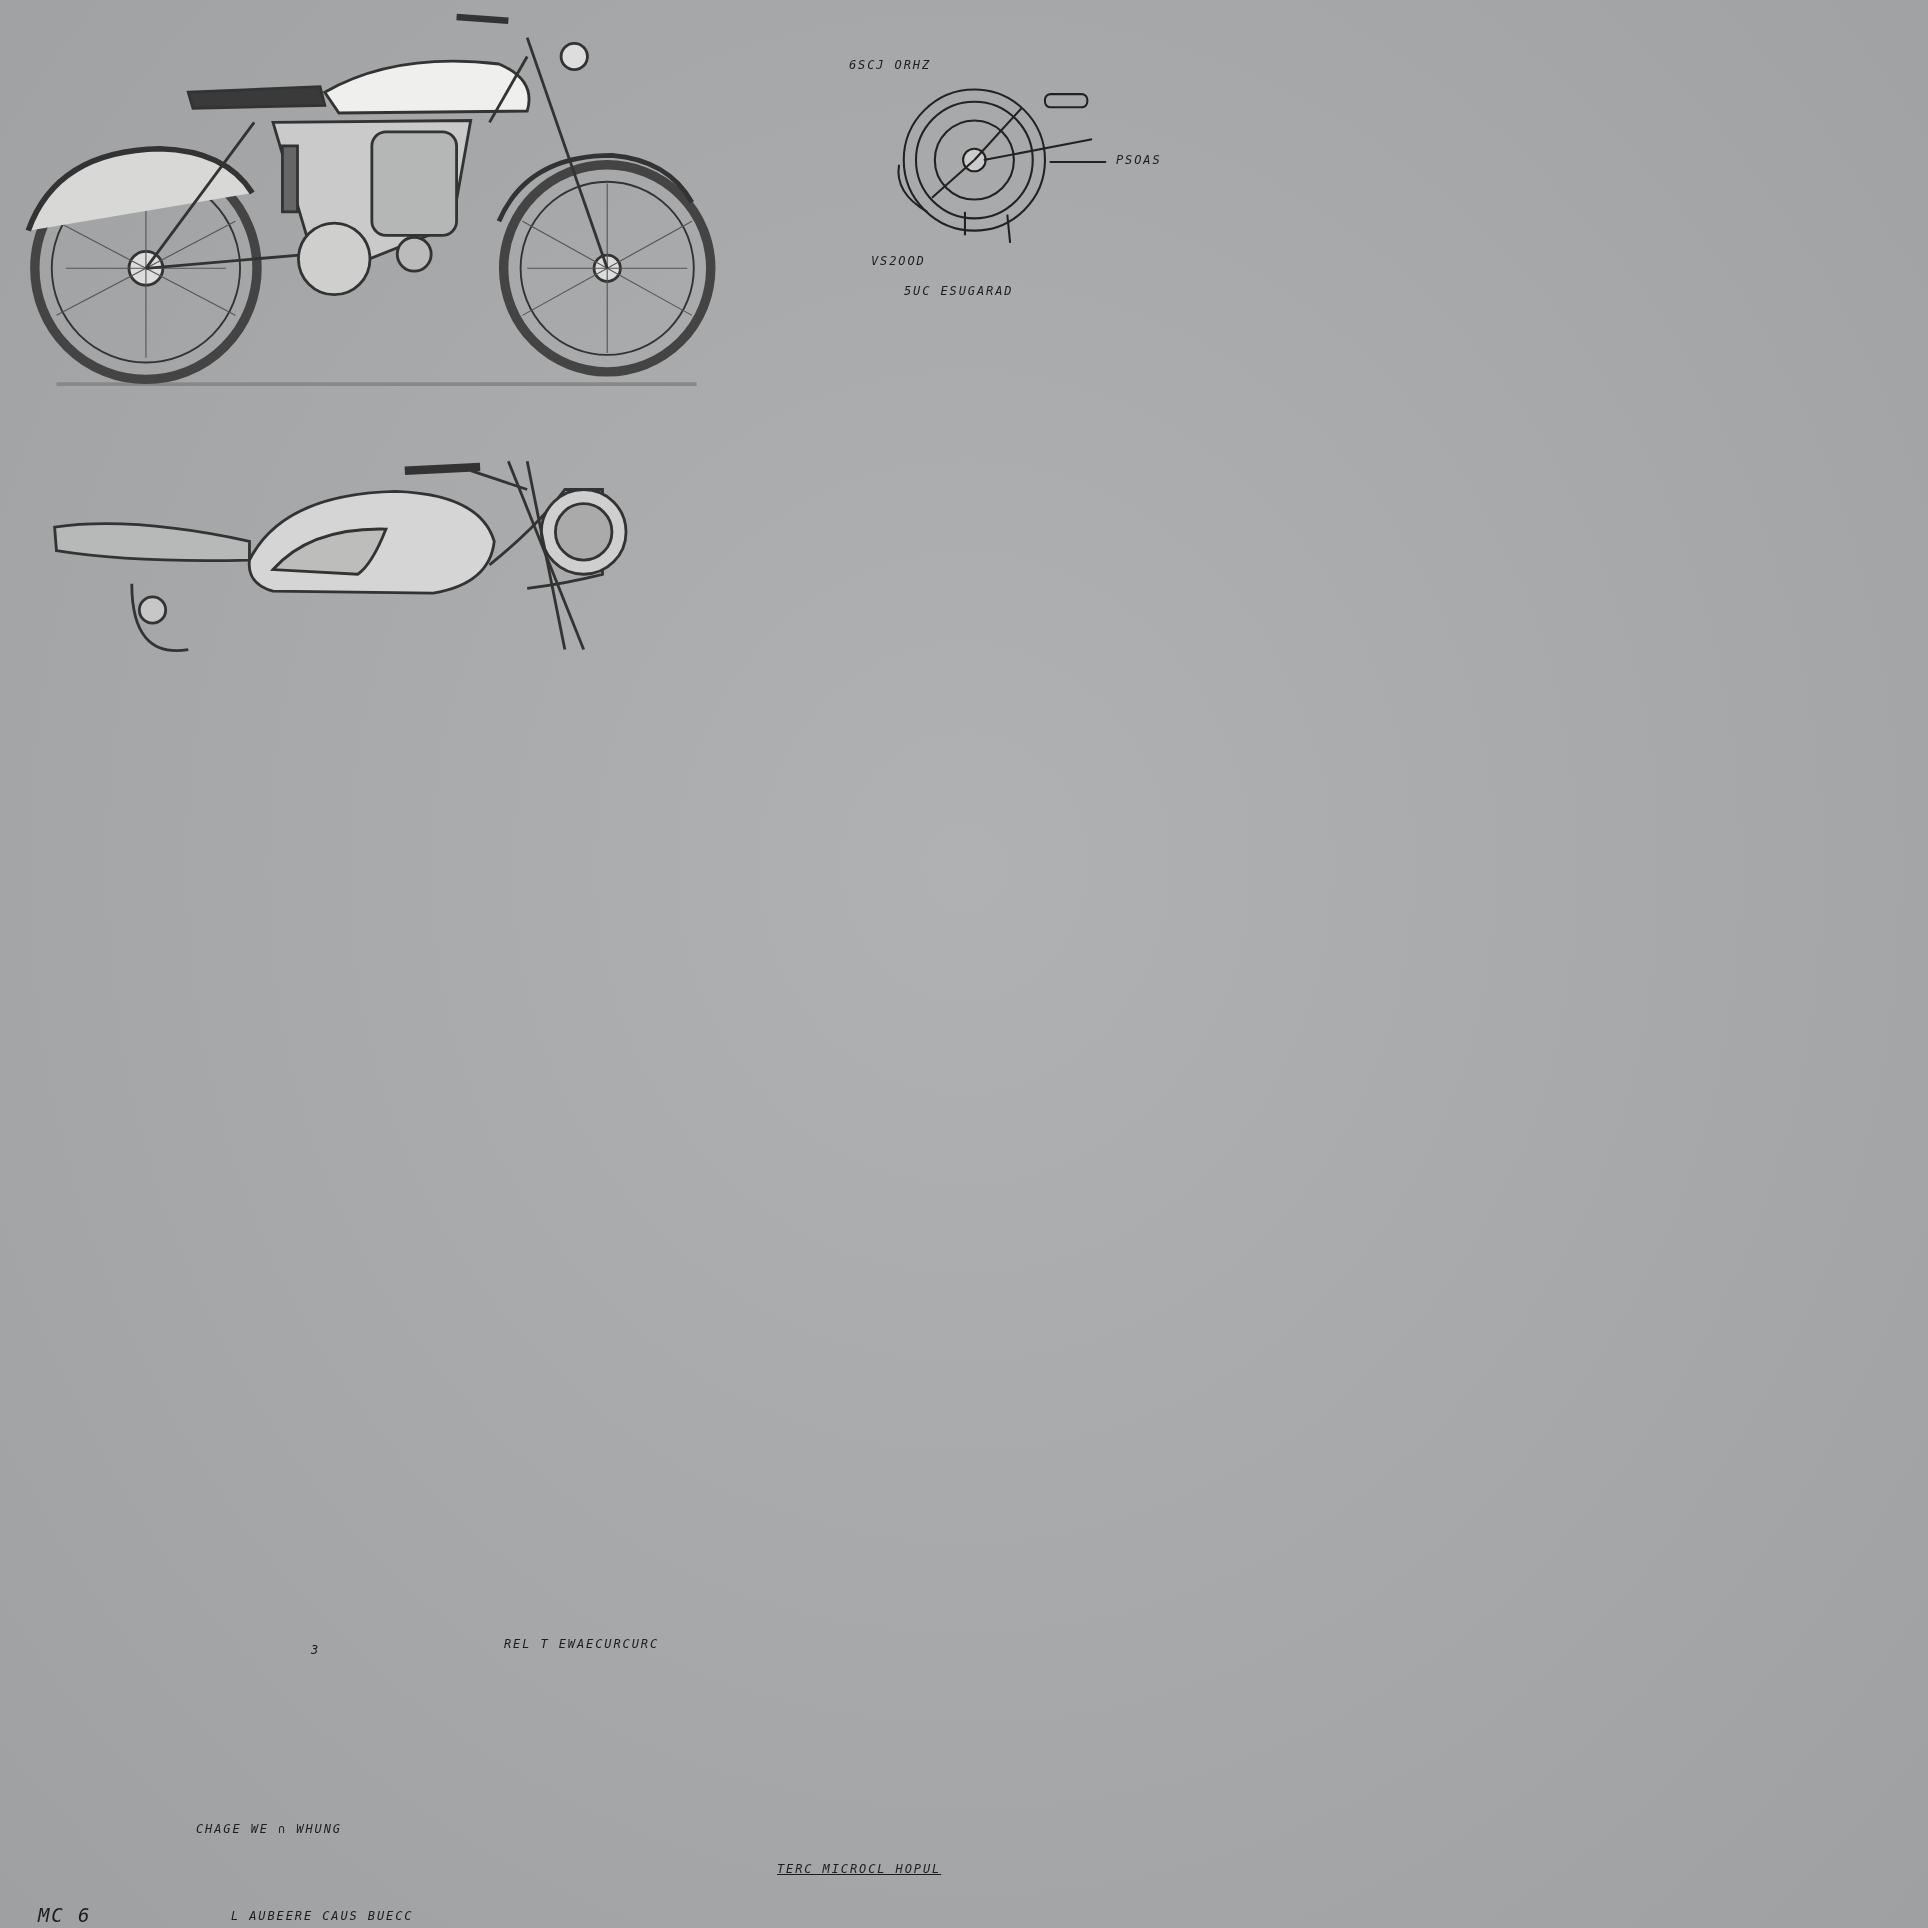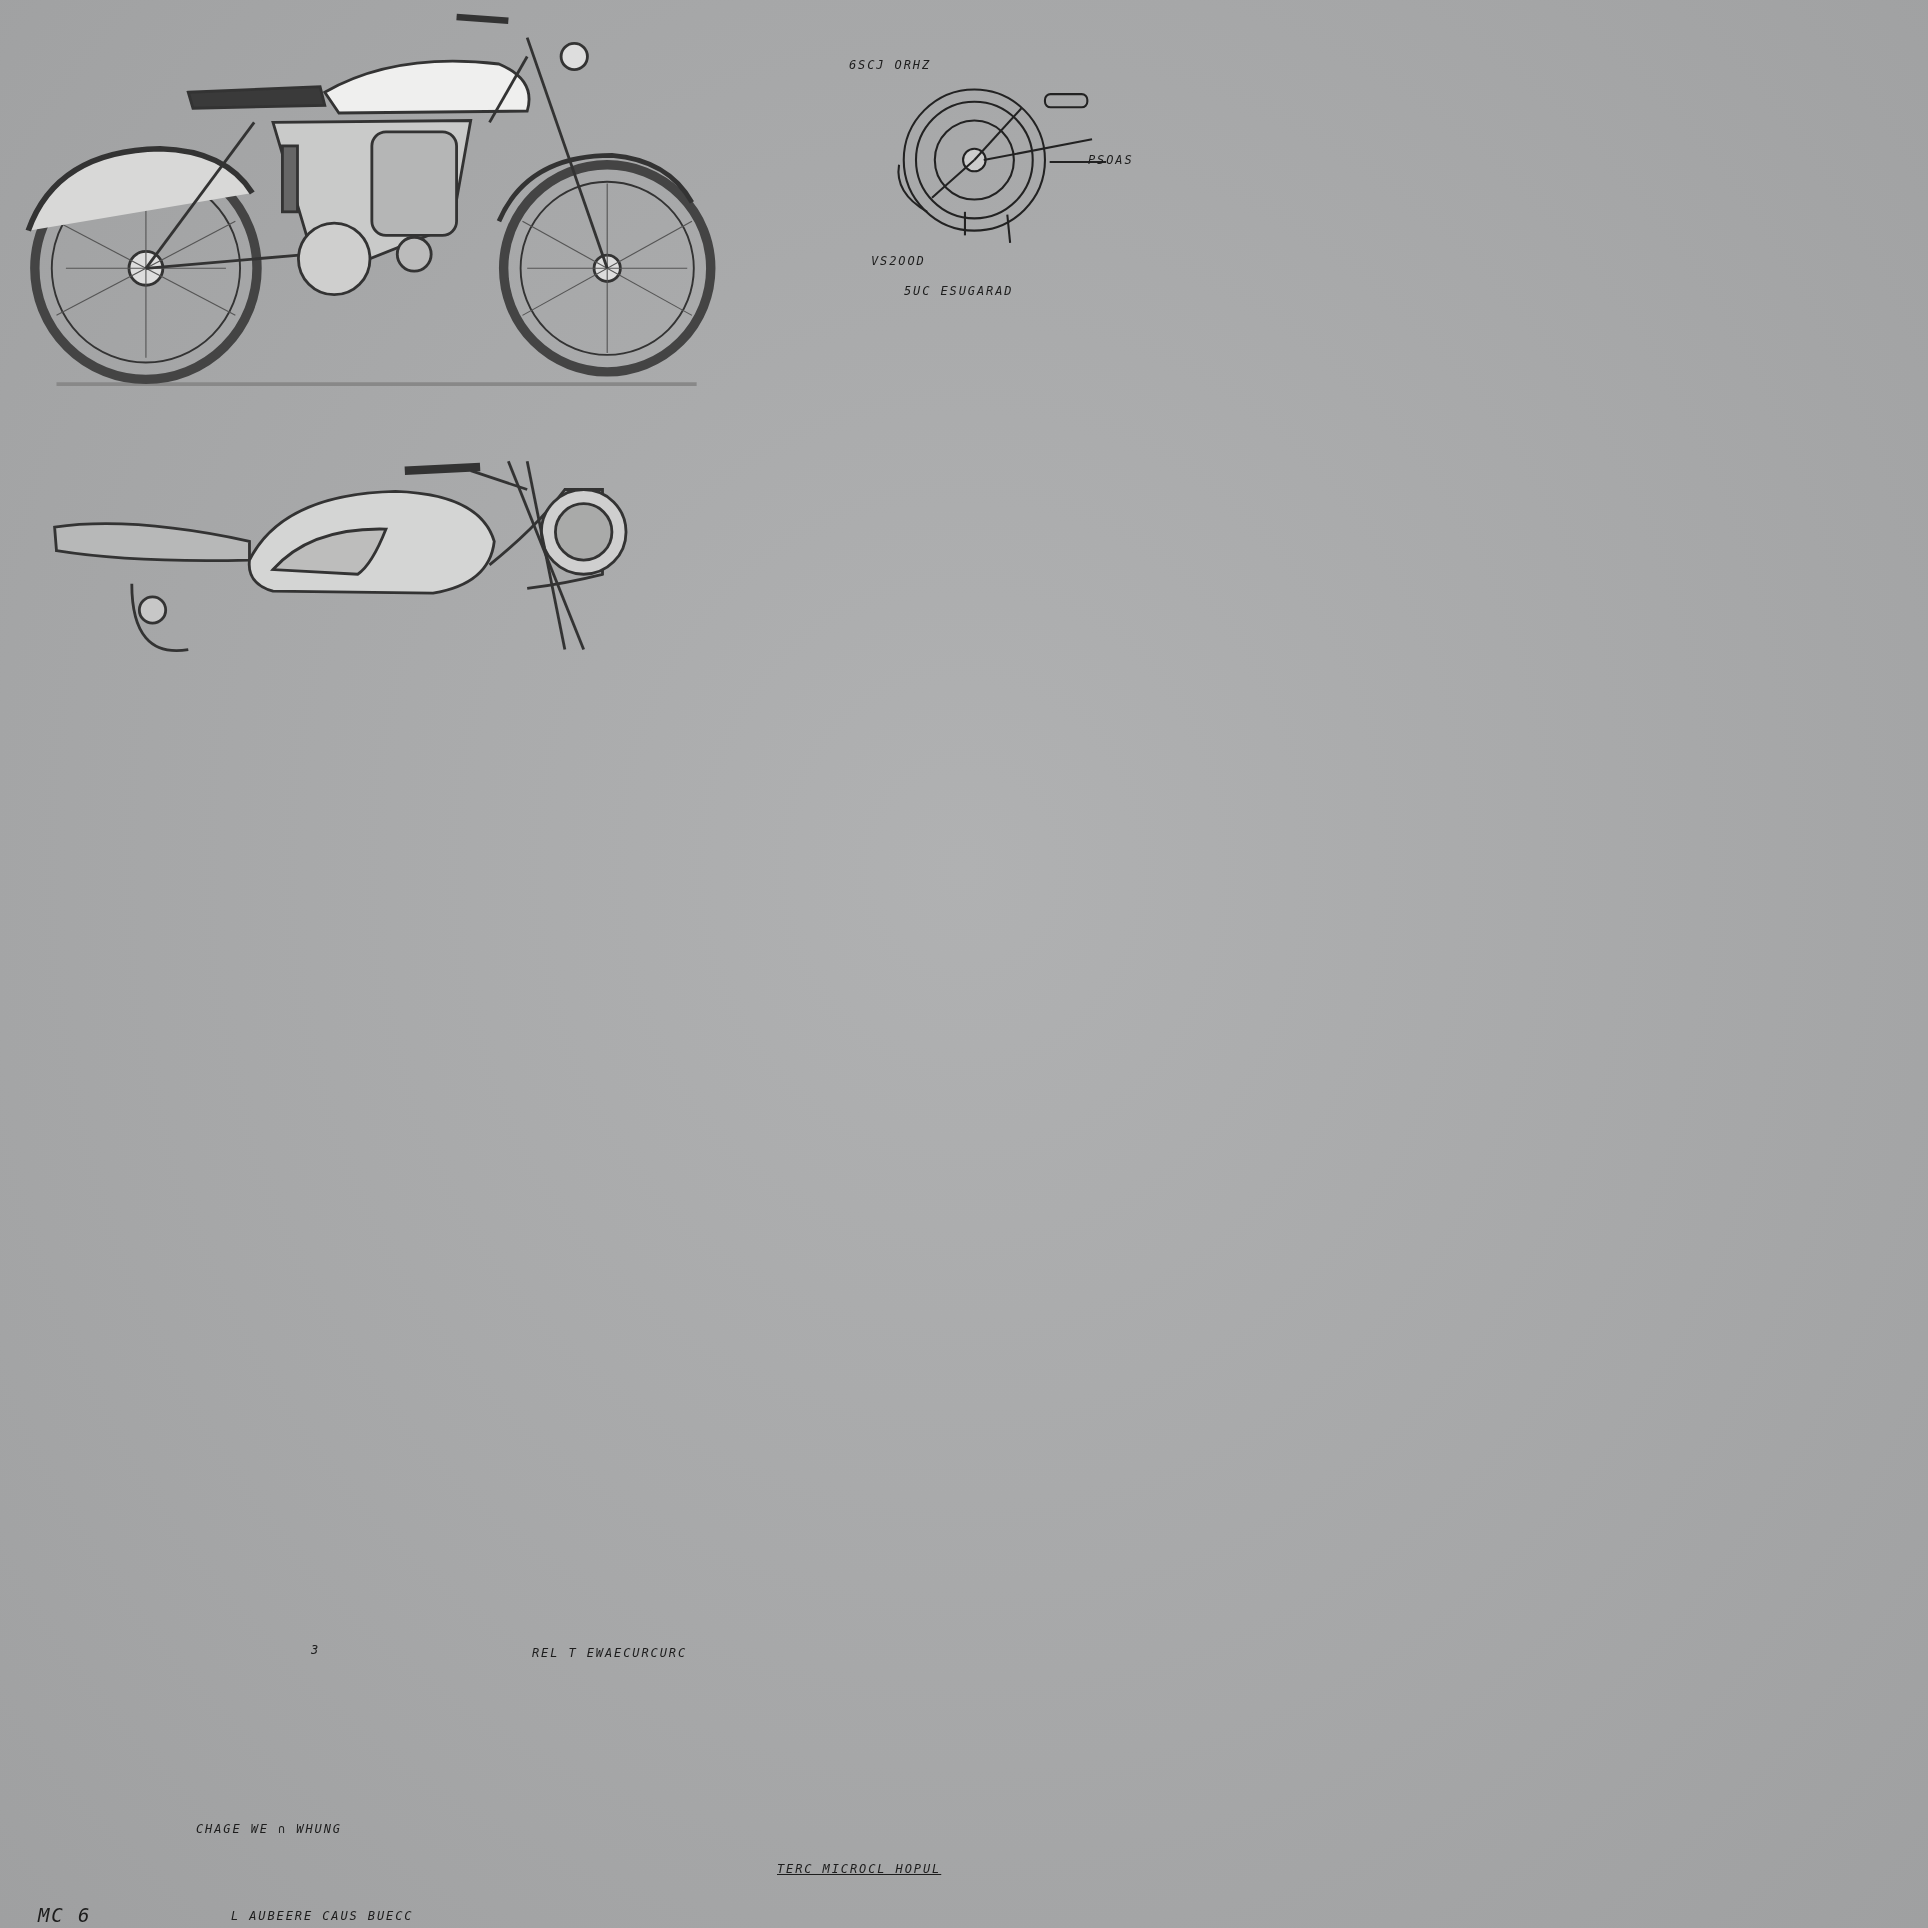--- a/index.html
+++ b/index.html
@@ -291,24 +291,24 @@
   
   <g stroke="#1c1c1c" stroke-width="2" fill="none">
     <path d="M345 1755 Q420 1740 470 1770 Q510 1790 545 1770 Q560 1745 600 1748">
     <path d="M440 1962 L500 1965">
     <path d="M855 1960 Q860 1990 870 1992">
   </path></path></path></g>
 
 
 
 <div class="label" style="left:849px;top:58px;">6SCJ ORHZ</div>
-<div class="label" style="left:1088px;top:153px;">PSOAS</div>
+<div class="label" style="left:1116px;top:153px;">PSOAS</div>
 <div class="label" style="left:871px;top:254px;">VS2OOD</div>
 <div class="label" style="left:904px;top:284px;">5UC ESUGARAD</div>
-<div class="label" style="left:532px;top:1637px;margin-top:9px;">REL T EWAECURCURC</div>
+<div class="label" style="left:504px;top:1637px;">REL T EWAECURCURC</div>
 <div class="label" style="left:311px;top:1643px;">3</div>
 <div class="label" style="left:196px;top:1822px;">CHAGE WE ∩ WHUNG</div>
 <div class="label" style="left:231px;top:1909px;">L AUBEERE CAUS BUECC</div>
 <div class="label" style="left:777px;top:1862px;text-decoration:underline;">TERC MICROCL HOPUL</div>
 <div class="label" style="left:38px;top:1904px;font-size:19px;">MC 6</div>
 
 
 
 
 

